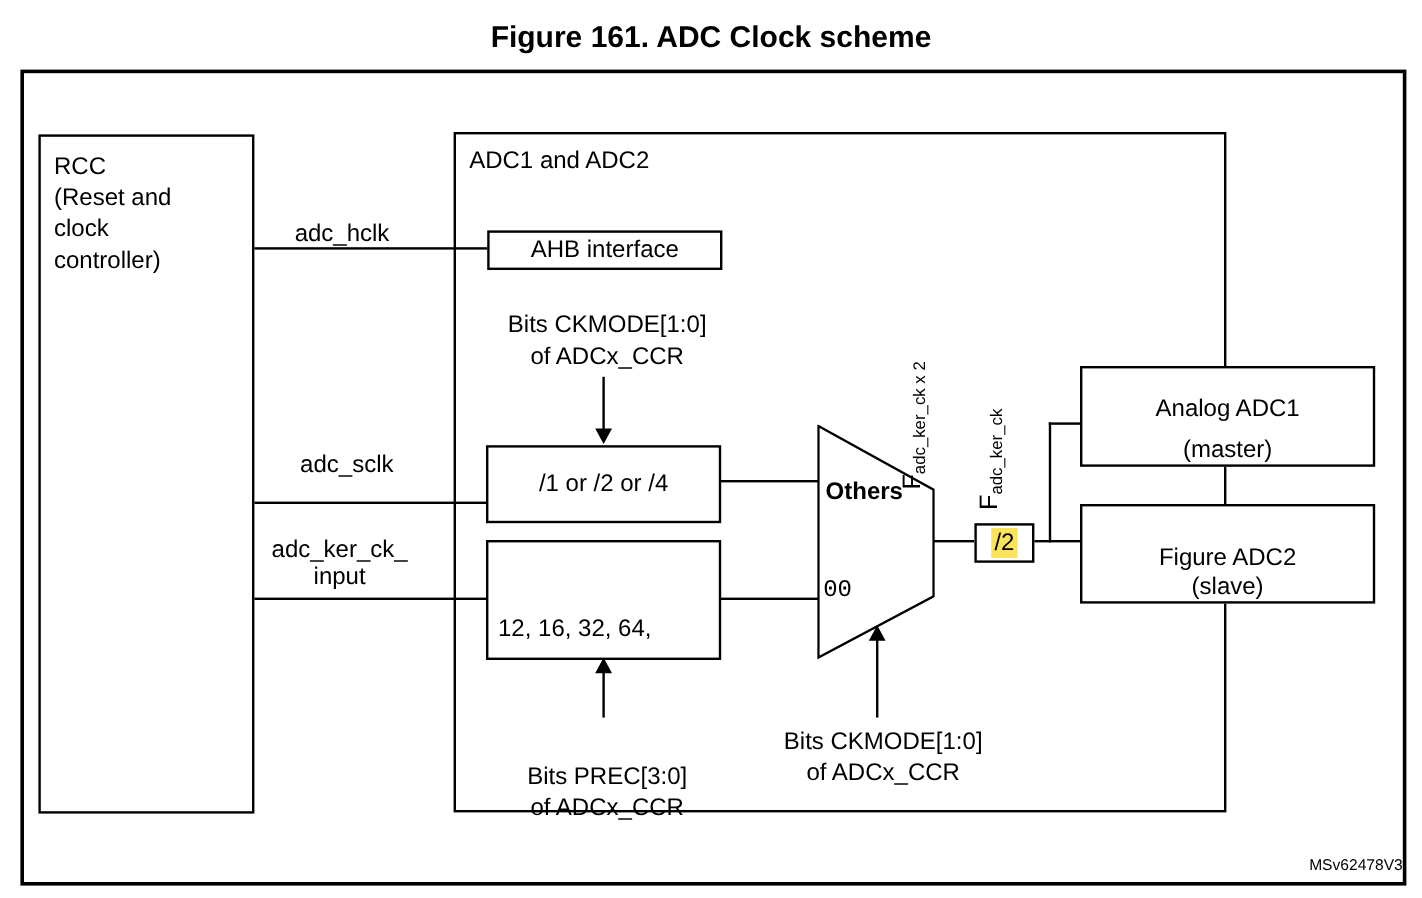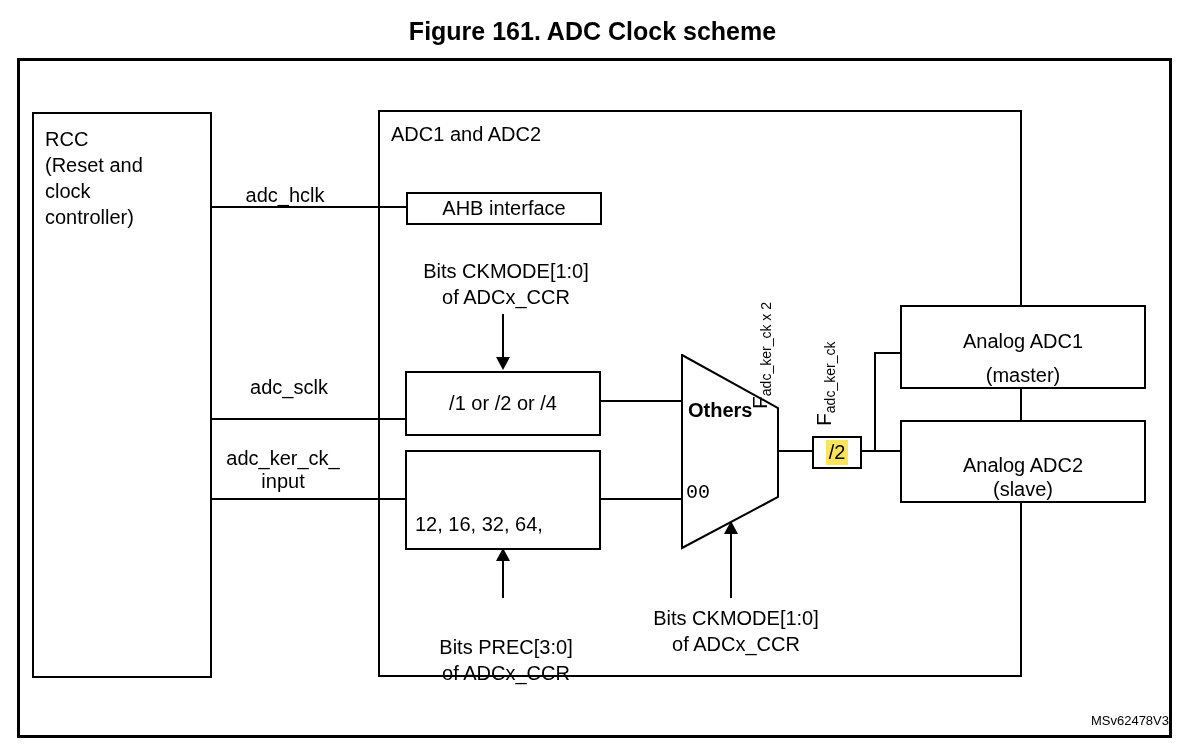--- a/index.html
+++ b/index.html
@@ -101,17 +101,17 @@
 <div class="hline" style="left:874px;top:352px;width:26px;"></div>
 
 <div class="rot" style="left:779px;top:377px;"><span class="fmain">F</span><span class="fsub">adc_ker_ck x 2</span></div>
 <div class="rot" style="left:843px;top:394px;"><span class="fmain">F</span><span class="fsub">adc_ker_ck</span></div>
 
 <div class="box col" style="left:900px;top:305px;width:246px;height:84px;font-size:20px;line-height:24px;">
   <div style="margin-bottom:10px;">Analog ADC1</div>
   <div>(master)</div>
 </div>
 <div class="box col" style="left:900px;top:420px;width:246px;height:83px;font-size:20px;line-height:24px;">
-  <div>Analog ADC2</div>
+  <div>Figure ADC2</div>
   <div>(slave)</div>
 </div>
 
 <div id="watermark">MSv62478V3</div>
 
 </body></html>

